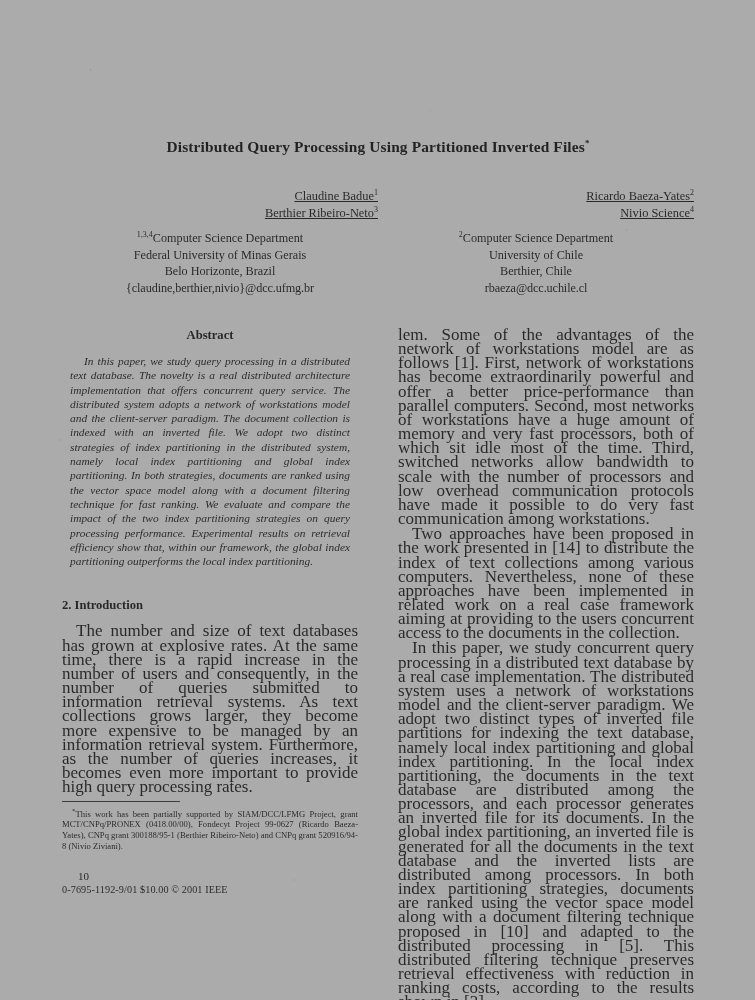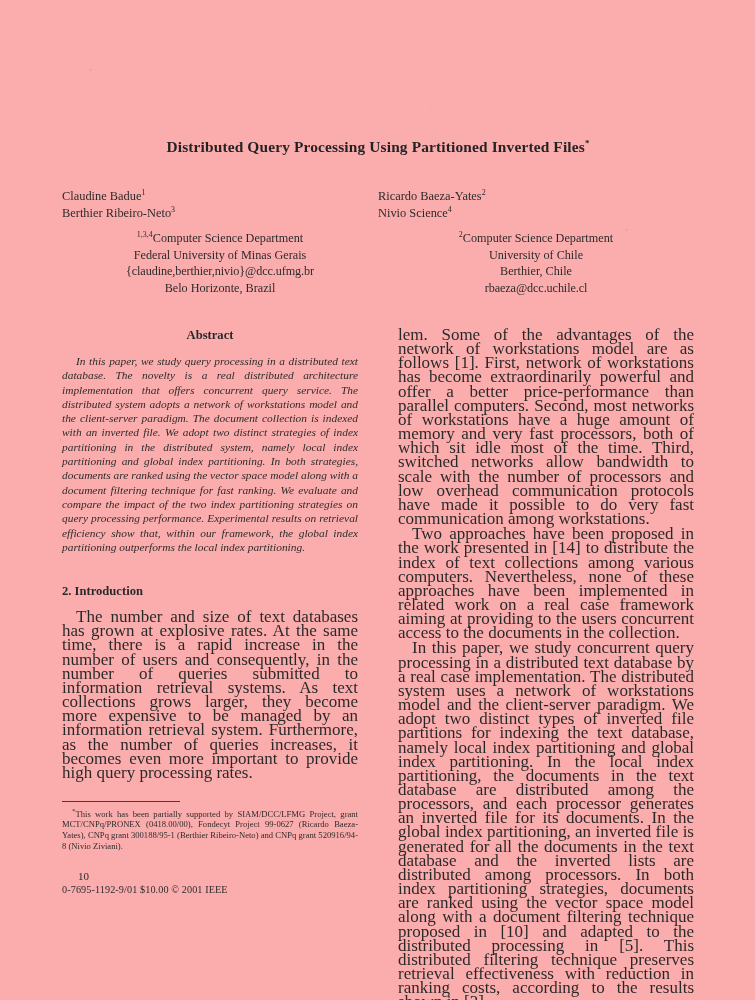--- a/index.html
+++ b/index.html
@@ -14,21 +14,21 @@
     position: relative;
     font-family: "Liberation Serif", "DejaVu Serif", serif;
     color: #111111;
     overflow: hidden;
   }
 
   
   .page {
     position: absolute;
     inset: 0;
-    background: #fca5a5;
+    background: #a3a3a3;
   }
   
   .speckle {
     position: absolute;
     inset: 0;
     pointer-events: none;
     opacity: .55;
     background-image:
       radial-gradient(circle at 12% 7%,   rgba(0,0,0,.20) 0 .6px, transparent .7px),
       radial-gradient(circle at 31% 19%,  rgba(0,0,0,.16) 0 .5px, transparent .6px),
@@ -75,23 +75,24 @@
   
   .authors {
     position: absolute;
     top: 188px;
     left: 0;
     width: 632px;
     display: flex;
   }
   .author-col {
     width: 50%;
-    text-align: left;
+    text-align: right;
     font-size: 12.4px;
     line-height: 17px;
+    text-decoration: underline;
   }
   .author-col .name { white-space: nowrap; }
   sup {
     font-size: 8px;
     vertical-align: super;
     line-height: 0;
   }
 
   
   .affils {
@@ -138,21 +139,21 @@
     margin: 0;
     text-align: justify;
     font-size: 17px;
     line-height: 14.15px;
     text-indent: 14px;
     hyphens: manual;
   }
   p.body + p.body { margin-top: 1px; }
 
   p.abstract {
-    margin: 0;
+    margin: 8px;
     font-style: italic;
     text-align: justify;
     font-size: 11.4px;
     line-height: 14.3px;
     text-indent: 14px;
   }
 
   
   .footnote {
     position: absolute;
@@ -223,22 +224,22 @@
       <div class="author-col">
         <div class="name"><span>Ricardo Baeza-Yates</span><sup>2</sup></div>
         <div class="name"><span>Nivio Science</span><sup>4</sup></div>
       </div>
     </div>
 
     <div class="affils">
       <div class="affil-col">
         <div class="line"><sup>1,3,4</sup><span>Computer Science Department</span></div>
         <div class="line">Federal University of Minas Gerais</div>
+        <div class="line">Belo Horizonte, Brazil</div>
         <div class="line email">{claudine,berthier,nivio}@dcc.ufmg.br</div>
-        <div class="line">Belo Horizonte, Brazil</div>
       </div>
       <div class="affil-col">
         <div class="line"><sup>2</sup><span>Computer Science Department</span></div>
         <div class="line">University of Chile</div>
         <div class="line">Berthier, Chile</div>
         <div class="line email">rbaeza@dcc.uchile.cl</div>
       </div>
     </div>
 
     <div class="columns">

